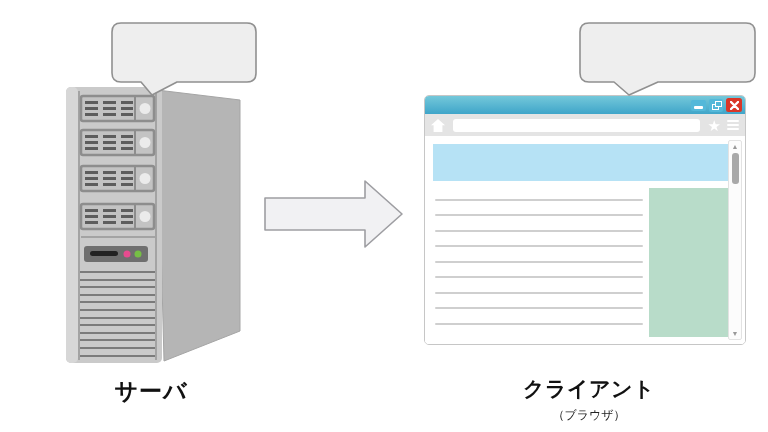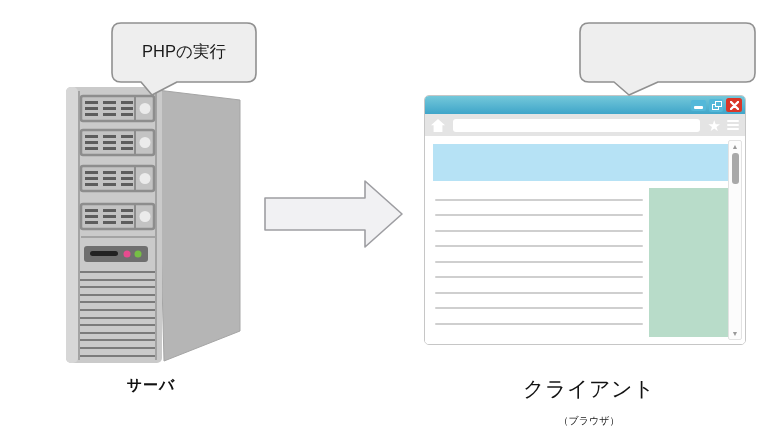--- a/index.html
+++ b/index.html
@@ -54,24 +54,24 @@
   
   .overlay{position:absolute;left:0;top:0;width:768px;height:432px;pointer-events:none;}
   
   .bubble-label{
     position:absolute;display:flex;align-items:center;justify-content:center;
     color:#1a1a1a;font-size:16.5px;
   }
   .lbl-php{left:112px;top:23px;width:144px;height:58px;}
   .lbl-js{left:580px;top:23px;width:175px;height:58px;font-size:15.5px;}
   .caption{position:absolute;text-align:center;color:#111;}
-  .cap-server{left:71px;top:376px;width:160px;font-size:15px;font-weight:bold;letter-spacing:1px;}
+  .cap-server{left:71px;top:376px;width:160px;font-size:23px;font-weight:bold;letter-spacing:1px;}
   .cap-client{left:509px;top:375px;width:160px;}
-  .cap-client .main{font-size:21px;font-weight:normal;letter-spacing:0.5px;}
-  .cap-client .sub{font-size:10px;margin-top:11px;color:#222;}
+  .cap-client .main{font-size:21px;font-weight:bold;letter-spacing:0.5px;}
+  .cap-client .sub{font-size:12px;margin-top:4px;color:#222;}
 </style>
 </head>
 <body>
 
 <div class="canvas">
 
   <div class="browser">
     <div class="titlebar">
       <div class="winbtns">
         <div class="btn-min">
@@ -150,21 +150,20 @@
       </g>
       <path d="M80,272 H155 M80,280 H155 M80,287 H155 M80,295 H155 M80,302 H155 M80,310 H155 M80,318 H155 M80,325 H155 M80,333 H155 M80,340 H155 M80,348 H155 M80,356 H155" stroke="#7b7b7b" stroke-width="2"></path>
     </g>
 
     <polygon points="265,198 365,198 365,181 402,214 365,247 365,230 265,230" fill="#f1f1f3" stroke="#9e9ea2" stroke-width="1.6" stroke-linejoin="round"></polygon>
 
     <path d="M121,23 H247 Q256,23 256,32 V73 Q256,82 247,82 H177 L152,95 L141,82 H121 Q112,82 112,73 V32 Q112,23 121,23 Z" fill="#eeeeee" stroke="#909090" stroke-width="1.6" stroke-linejoin="round"></path>
     <path d="M589,23 H746 Q755,23 755,32 V73 Q755,82 746,82 H658 L629,95 L614,82 H589 Q580,82 580,73 V32 Q580,23 589,23 Z" fill="#eeeeee" stroke="#909090" stroke-width="1.6" stroke-linejoin="round"></path>
   </svg>
 
-  <div class="bubble-label lbl-php">PHPの実行</div>
 
   <div class="caption cap-server">サーバ</div>
   <div class="caption cap-client">
     <div class="main">クライアント</div>
     <div class="sub">（ブラウザ）</div>
   </div>
 
 </div>
 
 </body></html>

